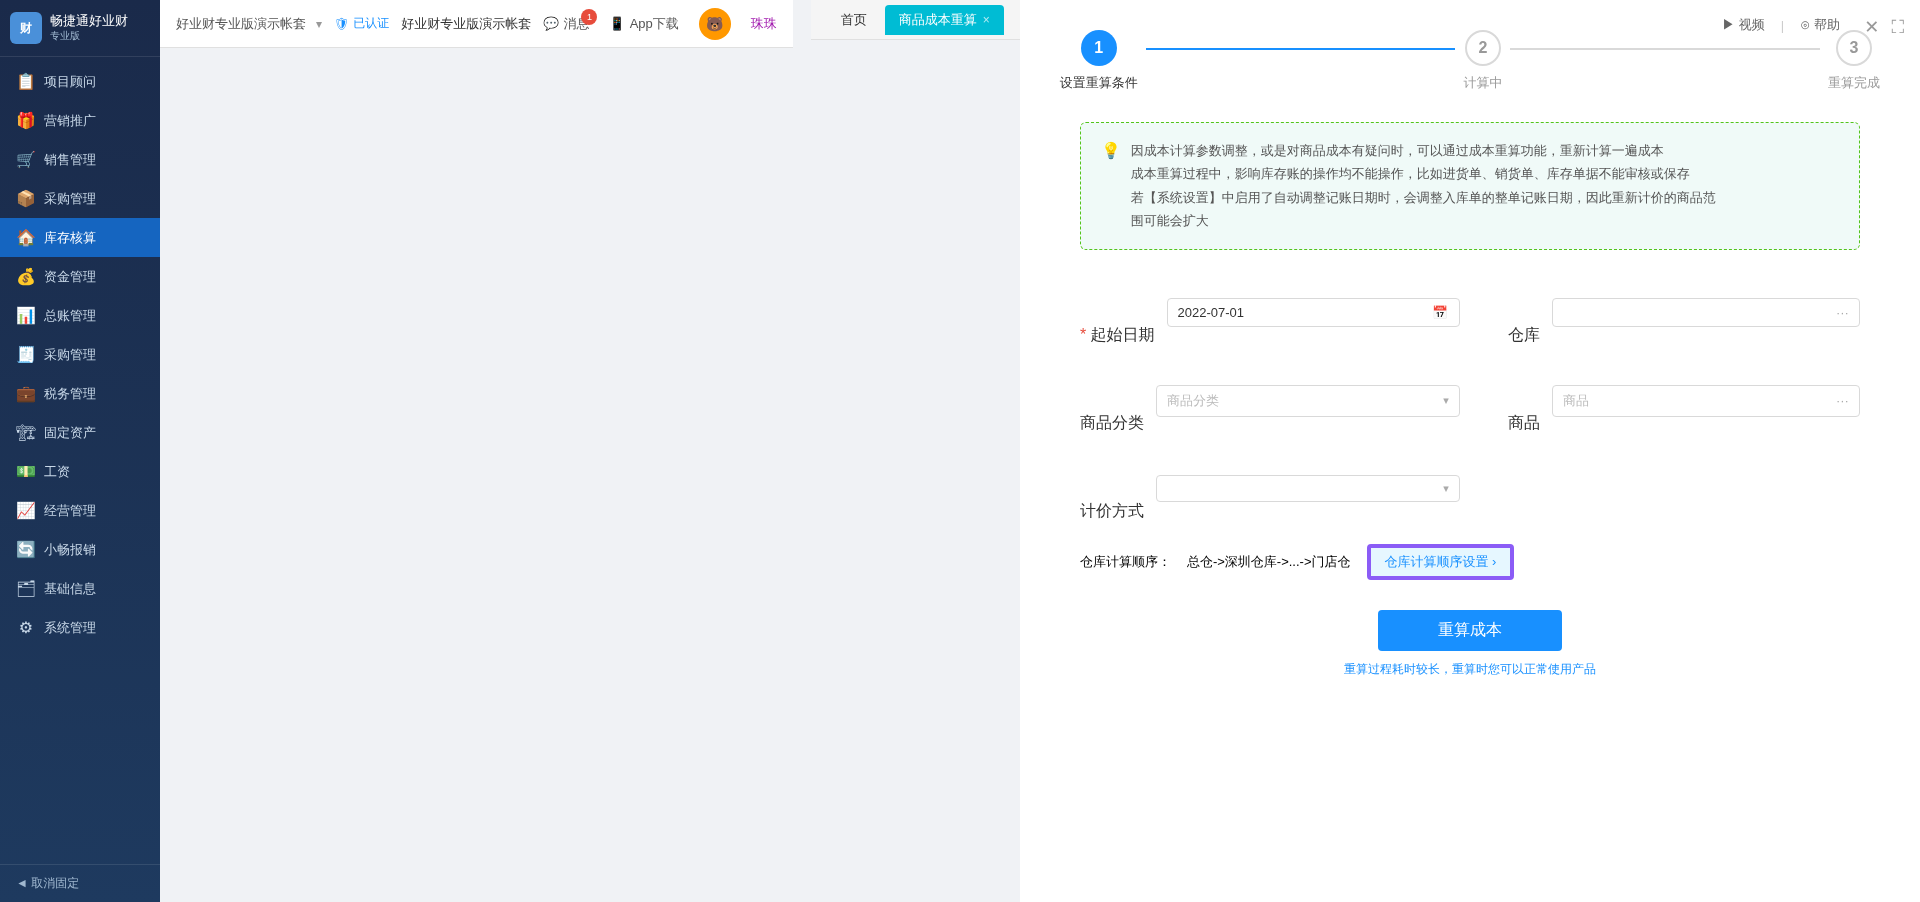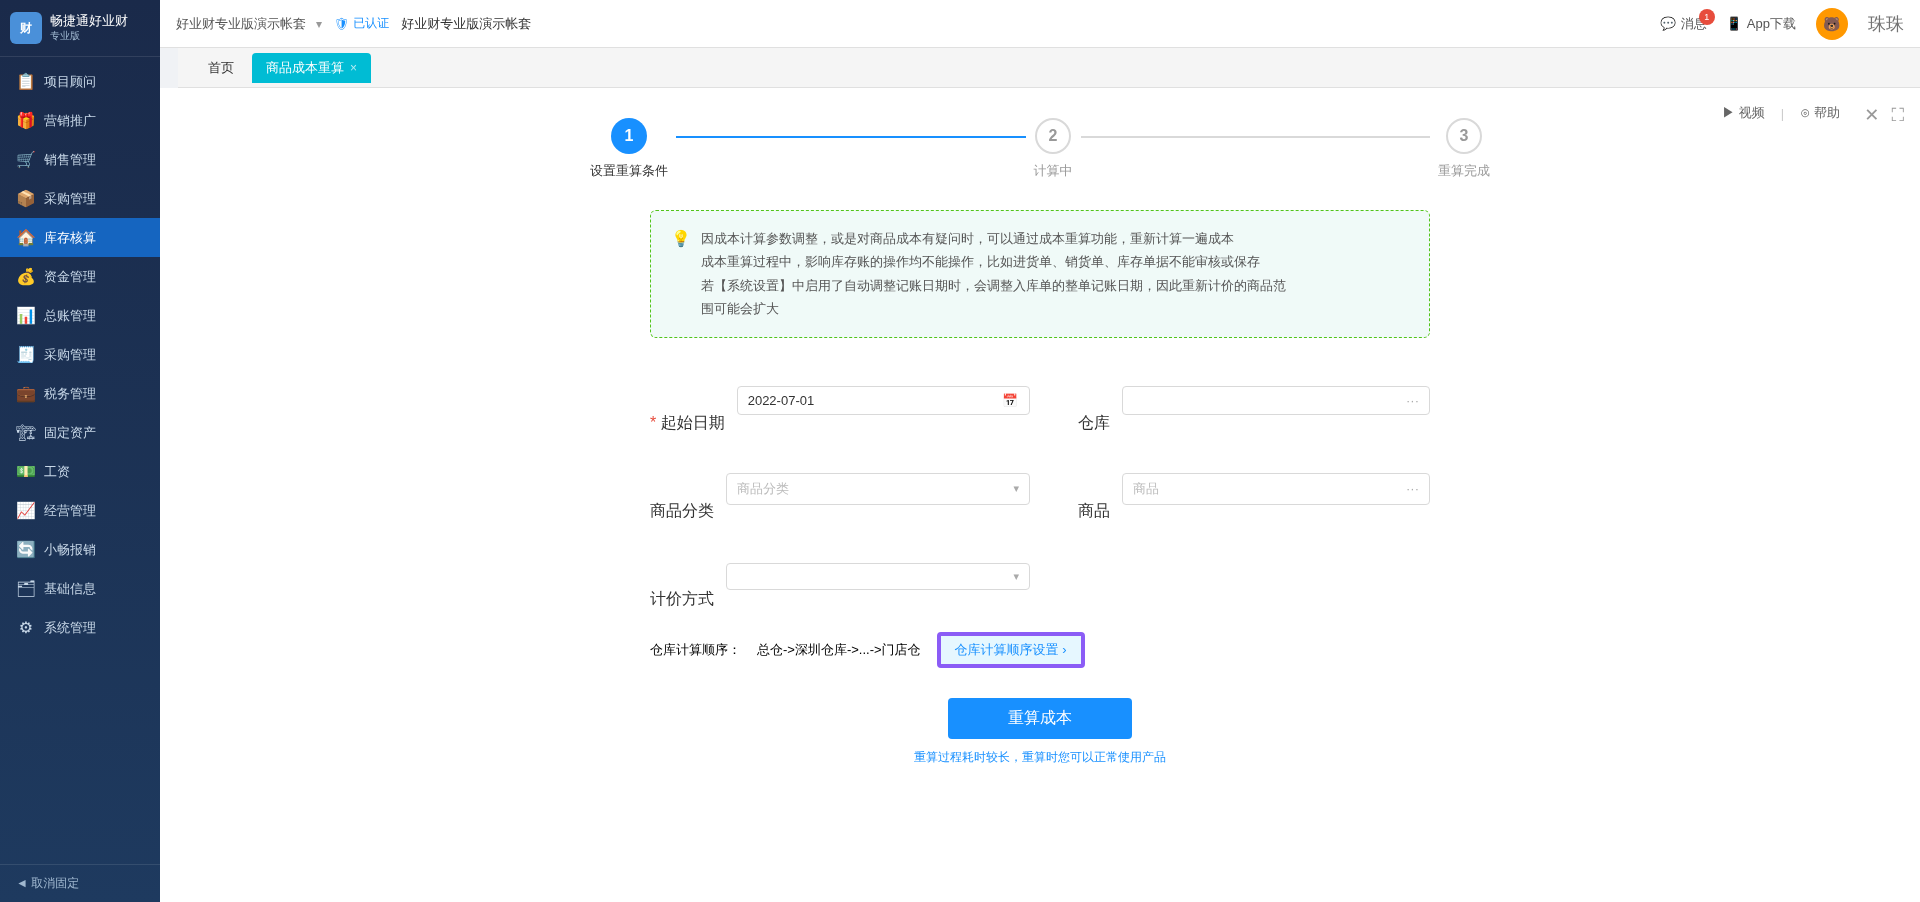--- a/index.html
+++ b/index.html
@@ -49,21 +49,21 @@
     .sidebar-footer {
       padding: 10px 16px;
       color: #a0b8d0;
       font-size: 12px;
       border-top: 1px solid rgba(255,255,255,0.1);
       cursor: pointer;
       display: flex; align-items: center; gap: 6px;
     }
 
     
-    .main-area { flex: 1; display: flex; flex-direction: column; overflow: hidden; }
+    .main-area { flex: 1; display: flex; overflow: hidden; }
 
     
     .topbar {
       background: white;
       border-bottom: 1px solid #e0e0e0;
       padding: 0 16px;
       height: 48px;
       display: flex;
       align-items: center;
       gap: 12px;
@@ -312,21 +312,21 @@
         <span>消息</span>
         <span class="topbar-badge">1</span>
       </div>
       <div class="topbar-btn">
         <span>📱</span>
         <span>App下载</span>
       </div>
       <div class="topbar-avatar">
         <span>🐻</span>
       </div>
-      <span style="color:#737373; font-size:18px;">珠珠</span>
+      <span style="color:#a21caf; font-size:13px;">珠珠</span>
     </div>
   </div>
 
   <div class="tabs-bar">
     <div class="tab tab-home">
       <span>首页</span>
     </div>
     <div class="tab active">
       <span>商品成本重算</span>
       <span class="tab-close">×</span>

